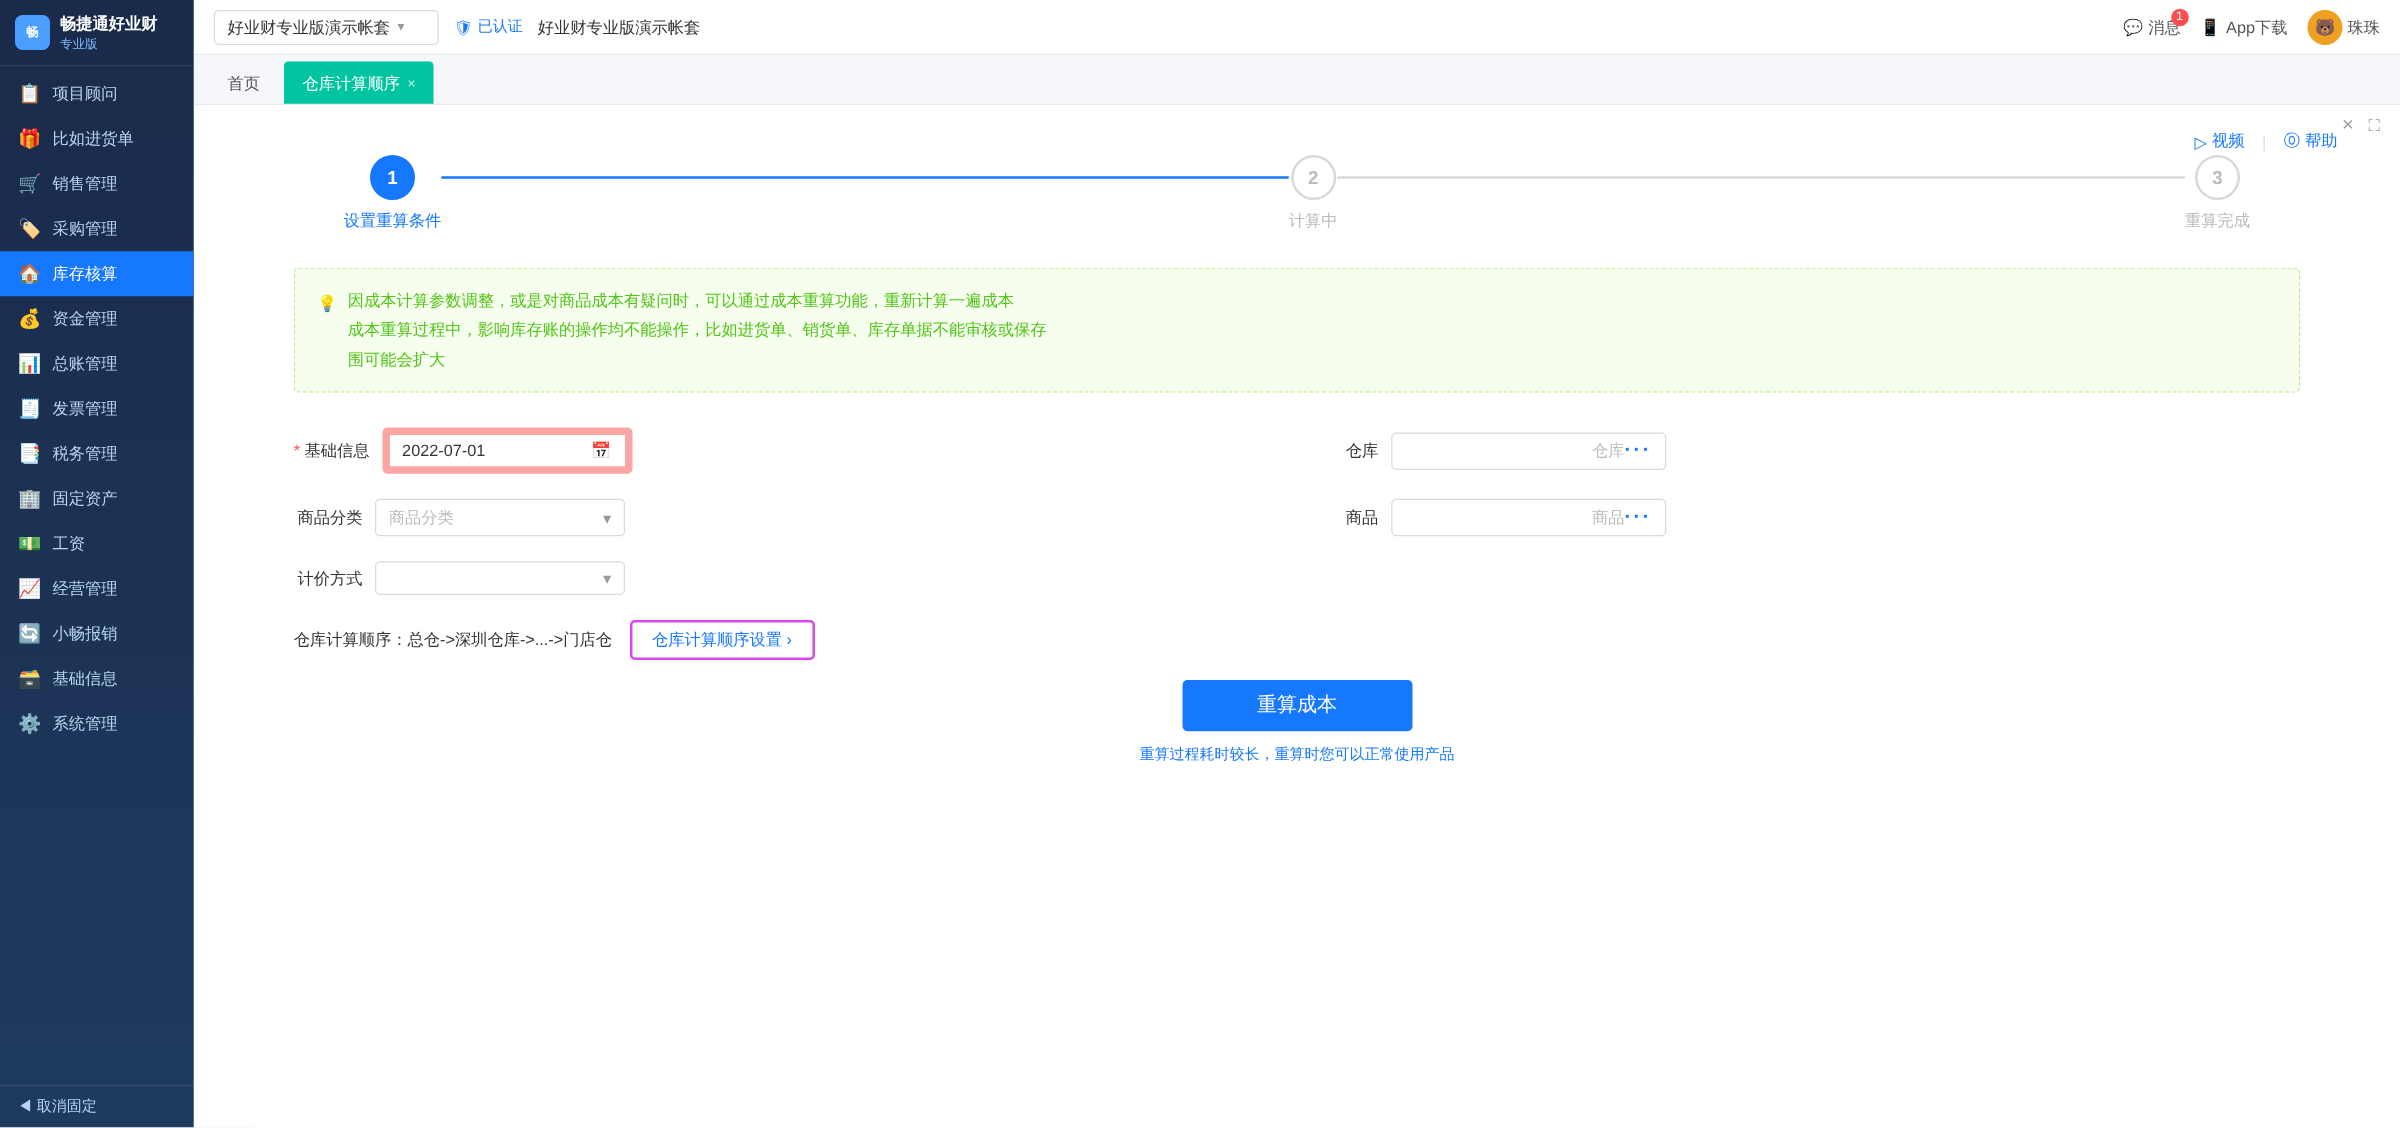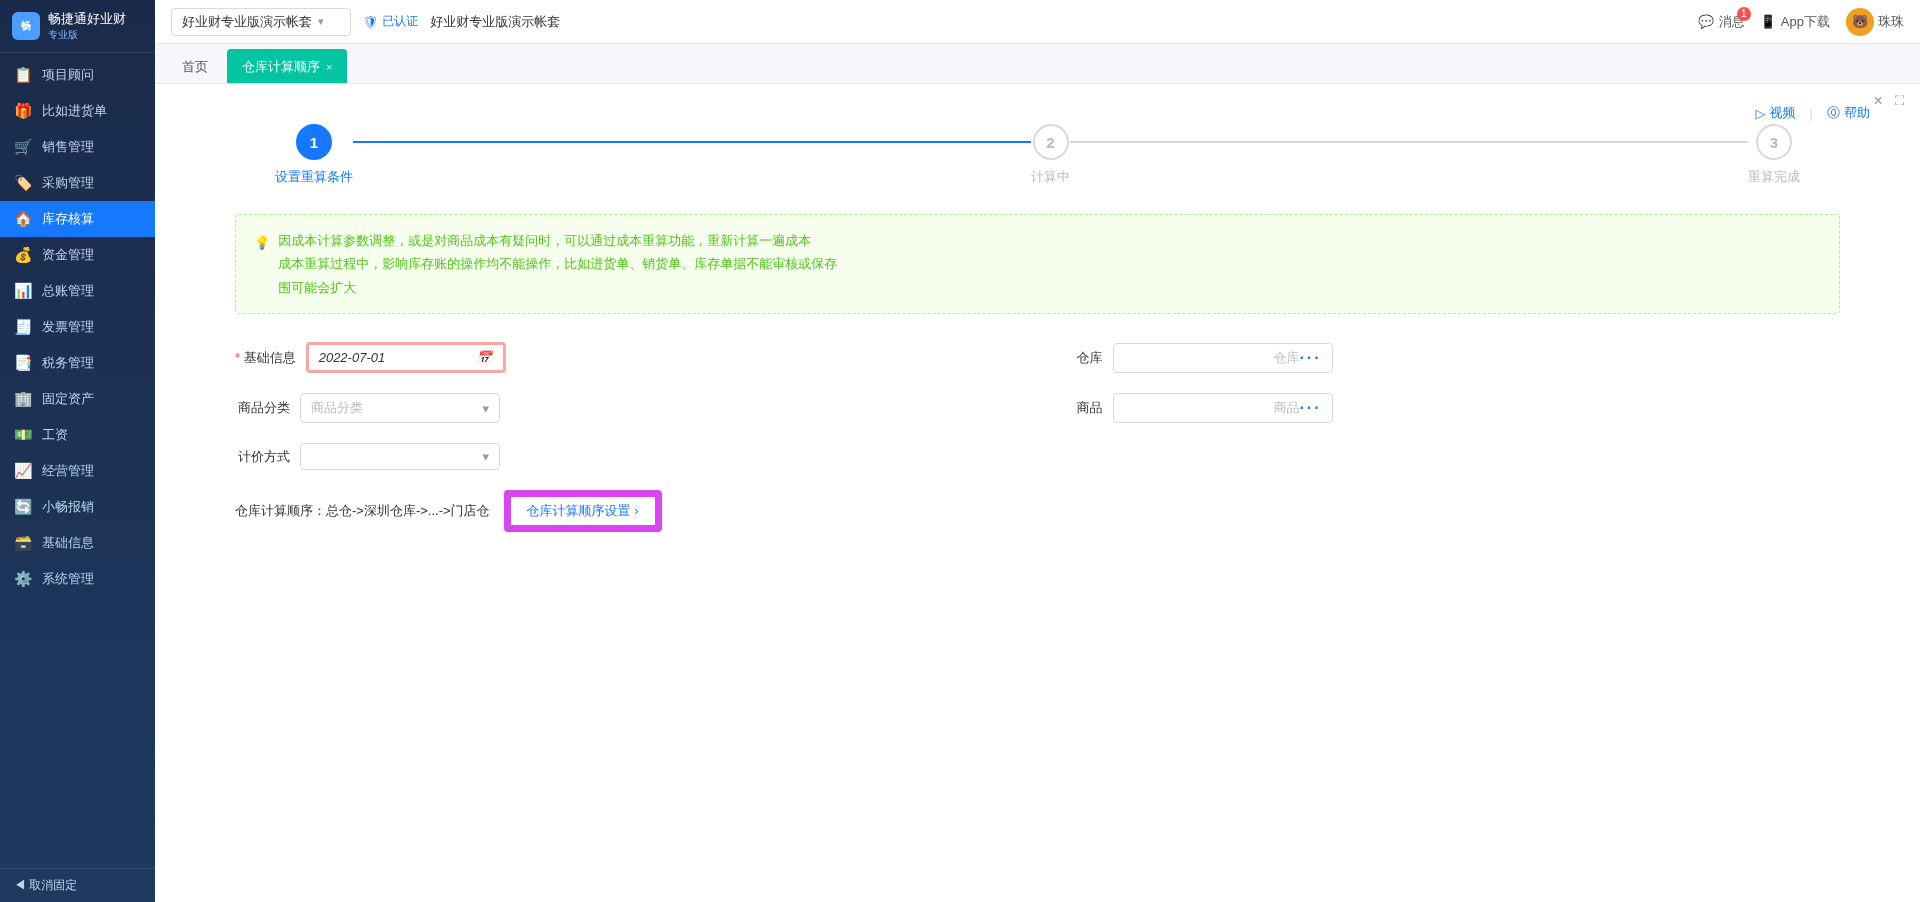--- a/index.html
+++ b/index.html
@@ -23,21 +23,21 @@
       border-bottom: 1px solid rgba(255,255,255,0.1);
     }
     .sidebar-logo {
       width: 28px; height: 28px;
       background: #4a9eff;
       border-radius: 6px;
       display: flex; align-items: center; justify-content: center;
       color: white; font-size: 10px; font-weight: bold;
     }
     .sidebar-title-wrap { display: flex; flex-direction: column; }
-    .sidebar-app-name { color: white; font-size: 13px; font-weight: normal; text-align: center; }
+    .sidebar-app-name { color: white; font-size: 13px; font-weight: bold; text-align: center; }
     .sidebar-edition { color: #7eb8ff; font-size: 10px; }
     .sidebar-nav { flex: 1; overflow-y: auto; padding: 4px 0; }
     .sidebar-nav::-webkit-scrollbar { width: 4px; }
     .sidebar-nav::-webkit-scrollbar-thumb { background: rgba(255,255,255,0.2); border-radius: 2px; }
     .sidebar-item {
       display: flex;
       align-items: center;
       gap: 8px;
       padding: 9px 14px;
       color: #b8d4f0;
@@ -172,24 +172,23 @@
     .form-row {
       display: flex; align-items: center; gap: 20px; margin-bottom: 20px;
     }
     .form-field {
       display: flex; align-items: center; gap: 10px; flex: 1;
     }
     .form-label { color: #333; font-size: 13px; white-space: nowrap; min-width: 55px; text-align: right; }
     .form-label.required::before { content: '* '; color: #ff4d4f; }
     .form-input-wrap {
       display: flex; align-items: center;
-      border: 3px solid #fca5a5; border-radius: 4px;
+      border: 6px solid #fca5a5; border-radius: 4px;
       padding: 5px 10px; background: white;
       min-width: 180px;
-      font-style: italic;
     }
     .form-input-text { font-size: 13px; color: #333; flex: 1; }
     .form-input-icon { color: #1677ff; cursor: pointer; }
     .form-select {
       display: flex; align-items: center; justify-content: space-between;
       border: 1px solid #d9d9d9; border-radius: 4px;
       padding: 5px 10px; font-size: 13px; color: #bbb;
       min-width: 180px; cursor: pointer; background: white;
     }
     .form-select-dots {
@@ -199,21 +198,21 @@
       min-width: 180px; cursor: pointer; background: white;
     }
     .dots-btn { color: #1677ff; font-size: 16px; font-weight: bold; letter-spacing: 2px; cursor: pointer; }
 
     
     .calc-order-row {
       display: flex; align-items: center; gap: 14px; margin-bottom: 10px;
     }
     .calc-order-label { color: #333; font-size: 13px; white-space: nowrap; }
     .calc-order-btn {
-      border: 7px solid #d946ef; border-radius: 4px;
+      border: 2px solid #d946ef; border-radius: 4px;
       padding: 5px 16px; color: #1677ff; font-size: 13px;
       background: white; cursor: pointer; display: flex; align-items: center; gap: 4px;
     }
 
     
     .recalc-wrap { display: flex; flex-direction: column; align-items: center; gap: 10px; margin-top: 16px; }
     .recalc-btn {
       background: #1677ff; color: white; border: none;
       border-radius: 4px; padding: 10px 60px; font-size: 16px;
       cursor: pointer; font-weight: 500;
@@ -452,16 +451,20 @@
         <div class="form-field"></div>
       </div>
 
       <div class="calc-order-row">
         <span class="calc-order-label">仓库计算顺序：总仓-&gt;深圳仓库-&gt;...-&gt;门店仓</span>
         <button class="calc-order-btn">
           <span>仓库计算顺序设置 ›</span>
         </button>
       </div>
 
+      <div class="recalc-wrap">
+        <button class="recalc-btn">重算成本</button>
+        <span class="recalc-hint">重算过程耗时较长，重算时您可以正常使用产品</span>
+      </div>
 
     </div>
   </div>
 </div>
 
 </body></html>

